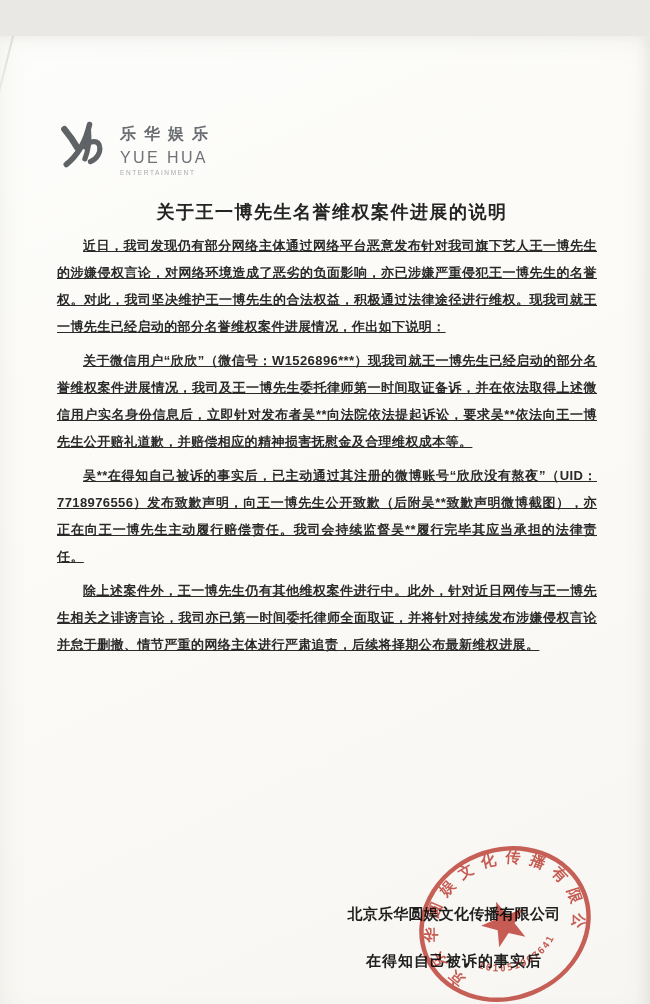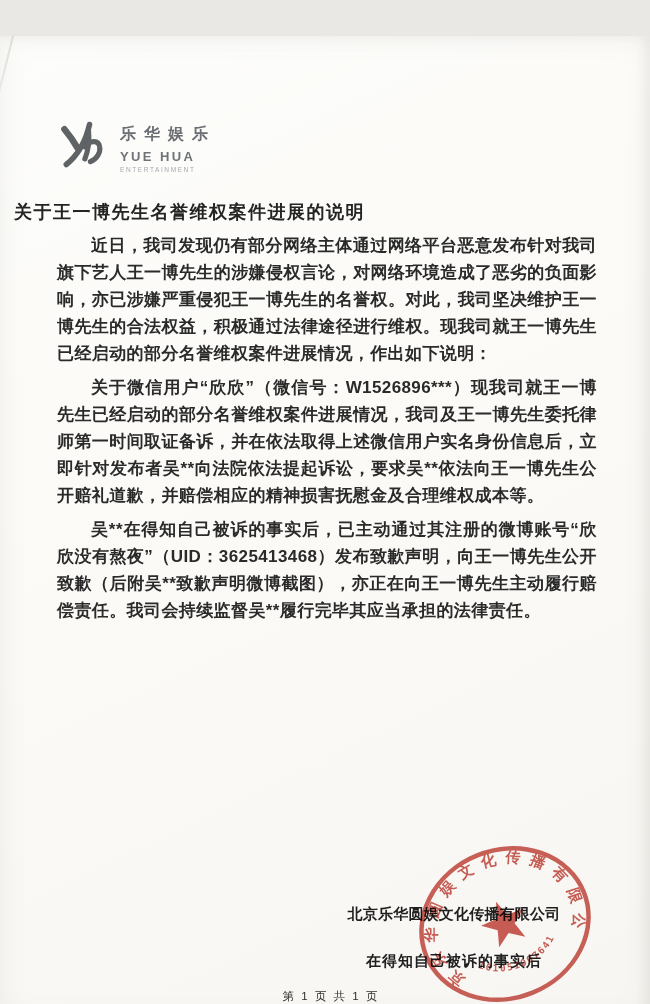--- a/index.html
+++ b/index.html
@@ -21,33 +21,33 @@
     position: absolute; top: -8px; left: 14px;
     width: 2px; height: 130px;
     background: linear-gradient(#dedbd4, rgba(222,219,212,0));
     transform: rotate(14deg); transform-origin: top center;
   }
   
   .logo { position: absolute; top: 84px; left: 57px; display: flex; align-items: flex-start; gap: 11px; }
   .logo-mark { width: 52px; height: 50px; }
   .logo-text { padding-top: 4px; }
   .logo-cn { font-size: 16px; font-weight: bold; letter-spacing: 8px; color: #6a6e72; }
-  .logo-en { font-size: 13px; font-weight: bold; letter-spacing: 2.4px; color: #6f7377; margin-top: 4px; }
+  .logo-en { font-size: 16px; font-weight: normal; letter-spacing: 2.4px; color: #6f7377; margin-top: 4px; }
   .logo-en-sub { font-size: 6.5px; letter-spacing: 1.6px; color: #a6abaf; margin-top: 2px; }
   
   .doc-title {
     position: absolute; top: 152px; left: 0; right: 0;
-    padding-left: 14px;
+    text-align: center; padding-left: 14px;
     font-size: 18px; font-weight: bold; letter-spacing: 1.5px; color: #242424;
   }
   
   .doc-body {
     position: absolute; top: 196px; left: 57px; width: 540px;
-    font-size: 17px; line-height: 27px; letter-spacing: 0.4px;
-    text-align: justify; font-weight: 600; color: #2a2a2a;
+    font-size: 13px; line-height: 27px; letter-spacing: 0.4px;
+    text-align: justify; font-weight: 600; color: #2a2a2a; text-decoration: underline;
   }
   .doc-body p { margin: 0 0 7px 0; text-indent: 2em; }
   
   .signature { position: absolute; top: 869px; left: 347px; width: 214px; text-align: center; color: #1f1f1f; }
   .signature .company { font-size: 15px; font-weight: bold; letter-spacing: 0.2px; }
   .signature .date { font-size: 15px; font-weight: bold; letter-spacing: 1px; margin-top: 28px; }
   
   .seal {
     position: absolute; left: 410px; top: 803px; width: 190px; height: 170px;
     transform: rotate(-22deg);
@@ -81,21 +81,22 @@
       <div class="logo-en">YUE HUA</div>
       <div class="logo-en-sub">ENTERTAINMENT</div>
     </div>
   </div>
 
   <h1 class="doc-title">关于王一博先生名誉维权案件进展的说明</h1>
 
   <div class="doc-body">
     <p>近日，我司发现仍有部分网络主体通过网络平台恶意发布针对我司旗下艺人王一博先生的涉嫌侵权言论，对网络环境造成了恶劣的负面影响，亦已涉嫌严重侵犯王一博先生的名誉权。对此，我司坚决维护王一博先生的合法权益，积极通过法律途径进行维权。现我司就王一博先生已经启动的部分名誉维权案件进展情况，作出如下说明：</p>
     <p>关于微信用户“欣欣”（微信号：W1526896***）现我司就王一博先生已经启动的部分名誉维权案件进展情况，我司及王一博先生委托律师第一时间取证备诉，并在依法取得上述微信用户实名身份信息后，立即针对发布者吴**向法院依法提起诉讼，要求吴**依法向王一博先生公开赔礼道歉，并赔偿相应的精神损害抚慰金及合理维权成本等。</p>
-    <p>吴**在得知自己被诉的事实后，已主动通过其注册的微博账号“欣欣没有熬夜”（UID：3625413468）发布致歉声明，向王一博先生公开致歉（后附吴**致歉声明微博截图），亦正在向王一博先生主动履行赔偿责任。我司会持续监督吴**履行完毕其应当承担的法律责任。</p>
+    <p>吴**在得知自己被诉的事实后，已主动通过其注册的微博账号“欣欣没有熬夜”（UID：7718976556）发布致歉声明，向王一博先生公开致歉（后附吴**致歉声明微博截图），亦正在向王一博先生主动履行赔偿责任。我司会持续监督吴**履行完毕其应当承担的法律责任。</p>
+    <p>除上述案件外，王一博先生仍有其他维权案件进行中。此外，针对近日网传与王一博先生相关之诽谤言论，我司亦已第一时间委托律师全面取证，并将针对持续发布涉嫌侵权言论并怠于删撤、情节严重的网络主体进行严肃追责，后续将择期公布最新维权进展。</p>
   </div>
 
   <div class="signature">
     <div class="company">北京乐华圆娱文化传播有限公司</div>
     <div class="date">在得知自己被诉的事实后</div>
   </div>
 
   <div class="seal">
     <svg width="190" height="170" viewBox="0 0 190 170">
       <defs>
@@ -106,15 +107,14 @@
       <polygon points="95,61 100.6,77.2 117.8,77.6 104.1,88 109.1,104.4 95,94.6 80.9,104.4 85.9,88 72.2,77.6 89.4,77.2" fill="#c24138" opacity="0.92"></polygon>
       <text font-size="15" font-weight="bold" fill="#c24138" letter-spacing="8.5" opacity="0.92" font-family="'DejaVu Sans', sans-serif">
         <textPath href="#sealTopArc" startOffset="50%" text-anchor="middle">北京乐华圆娱文化传播有限公司</textPath>
       </text>
       <text font-size="9.5" font-weight="bold" fill="#c24138" letter-spacing="1.8" opacity="0.92" font-family="'DejaVu Sans Mono', monospace">
         <textPath href="#sealBottomArc" startOffset="50%" text-anchor="middle">11010510076410</textPath>
       </text>
     </svg>
   </div>
 
-  <div class="page-footer">第 1 页 共 1 页</div>
 
 </div>
 
 </body></html>

